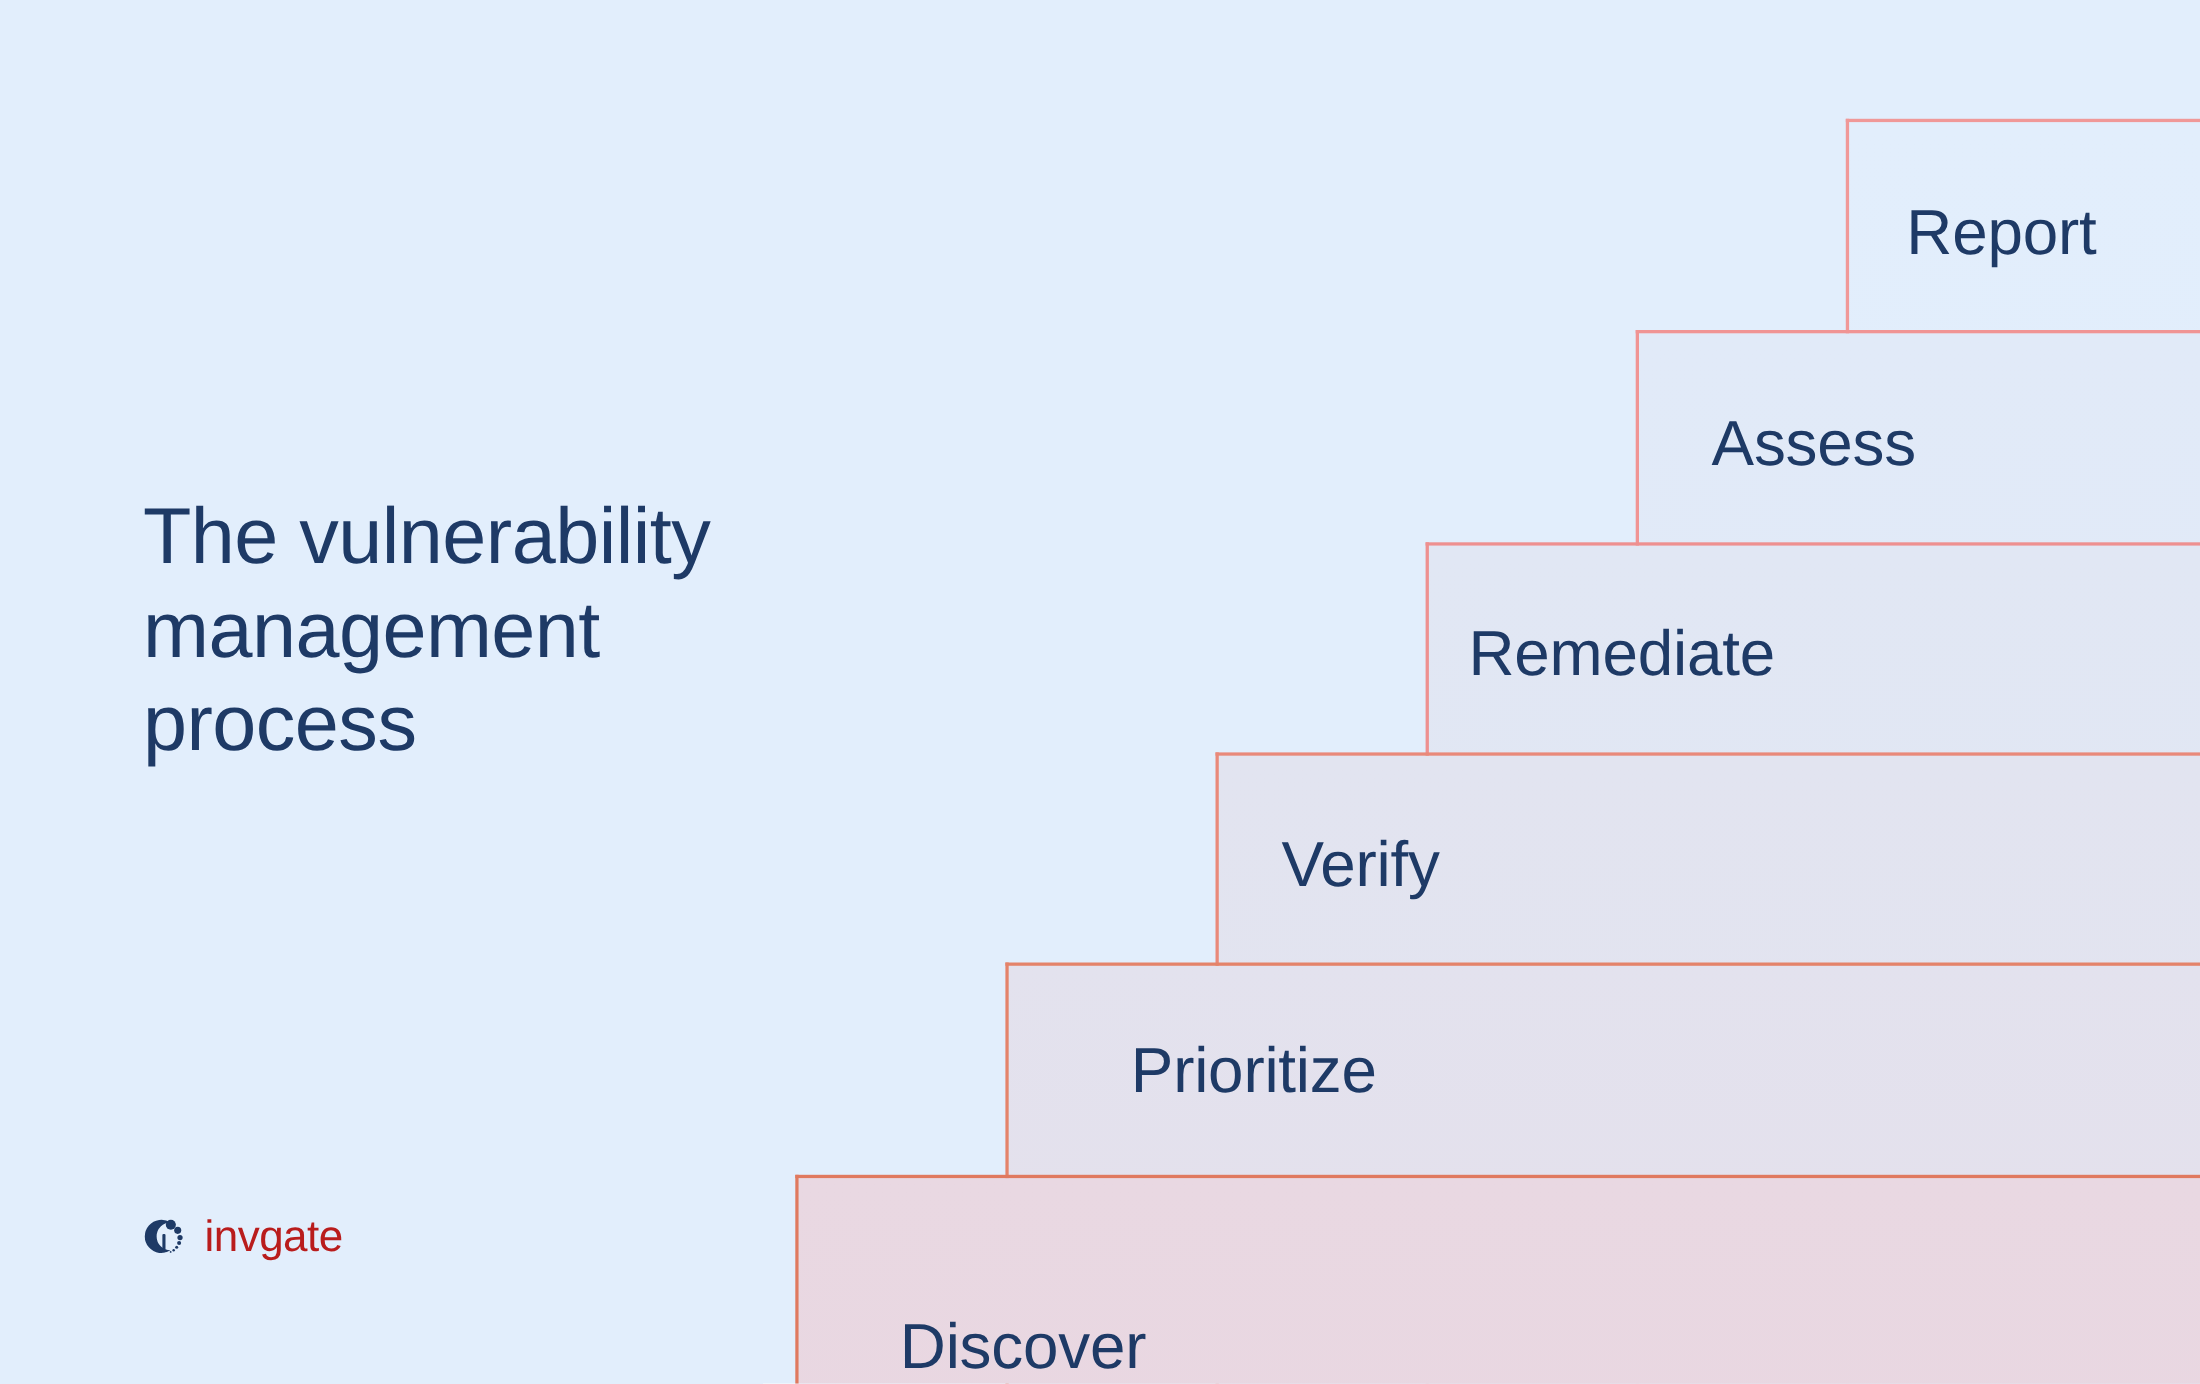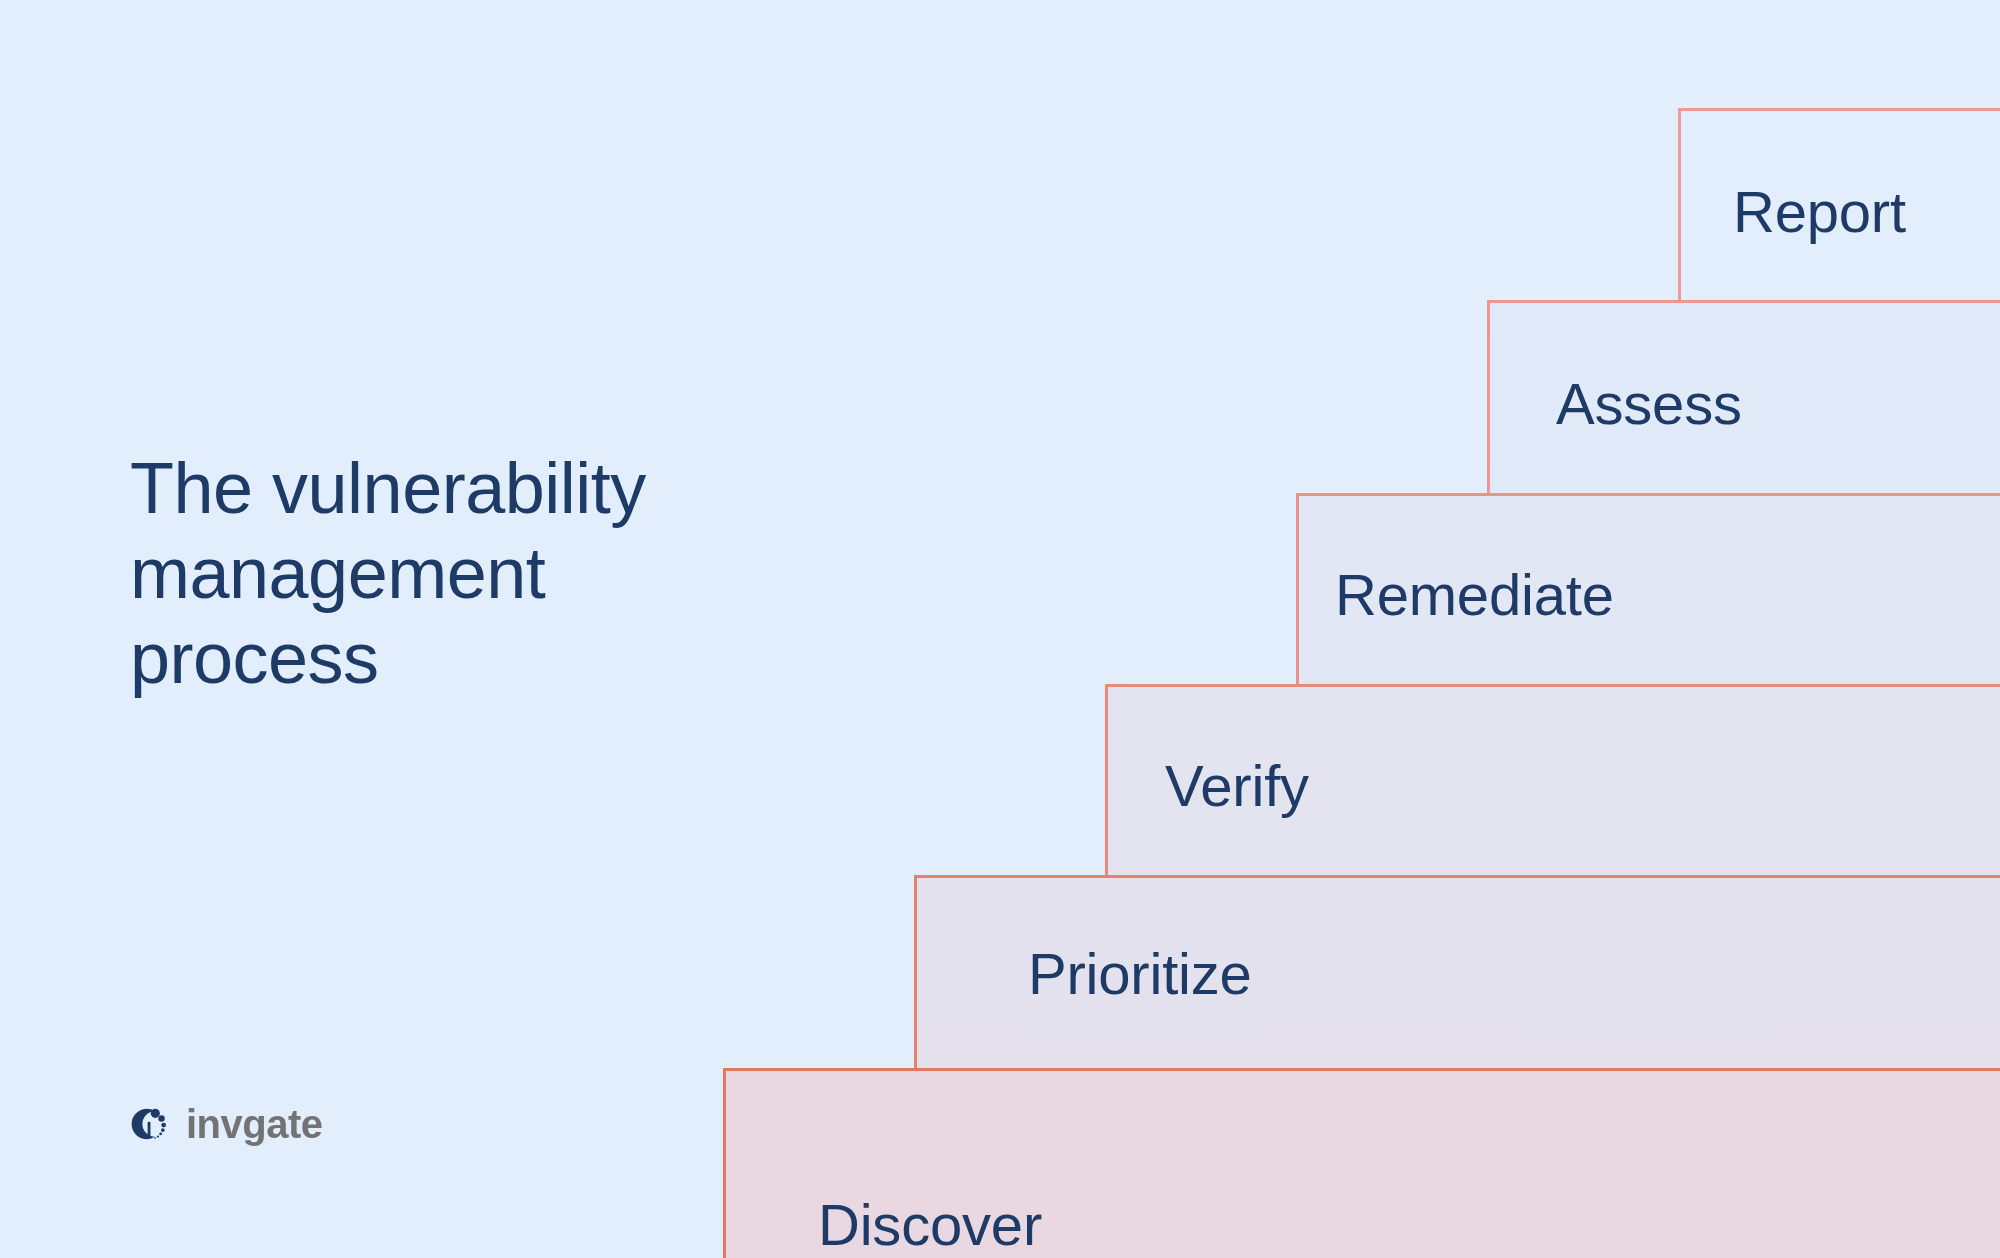--- a/index.html
+++ b/index.html
@@ -42,24 +42,24 @@
     display: flex;
     align-items: center;
     gap: 14px;
   }
   .logo-mark {
     width: 44px;
     height: 44px;
     display: block;
   }
   .logo-word {
-    color: #737373;
+    color: #b91c1c;
     font-size: 40px;
     line-height: 1;
-    font-weight: 700;
+    font-weight: 400;
     letter-spacing: -0.5px;
   }
 
   
   .stairs {
     position: absolute;
     inset: 0;
     pointer-events: none;
   }
   .step {

